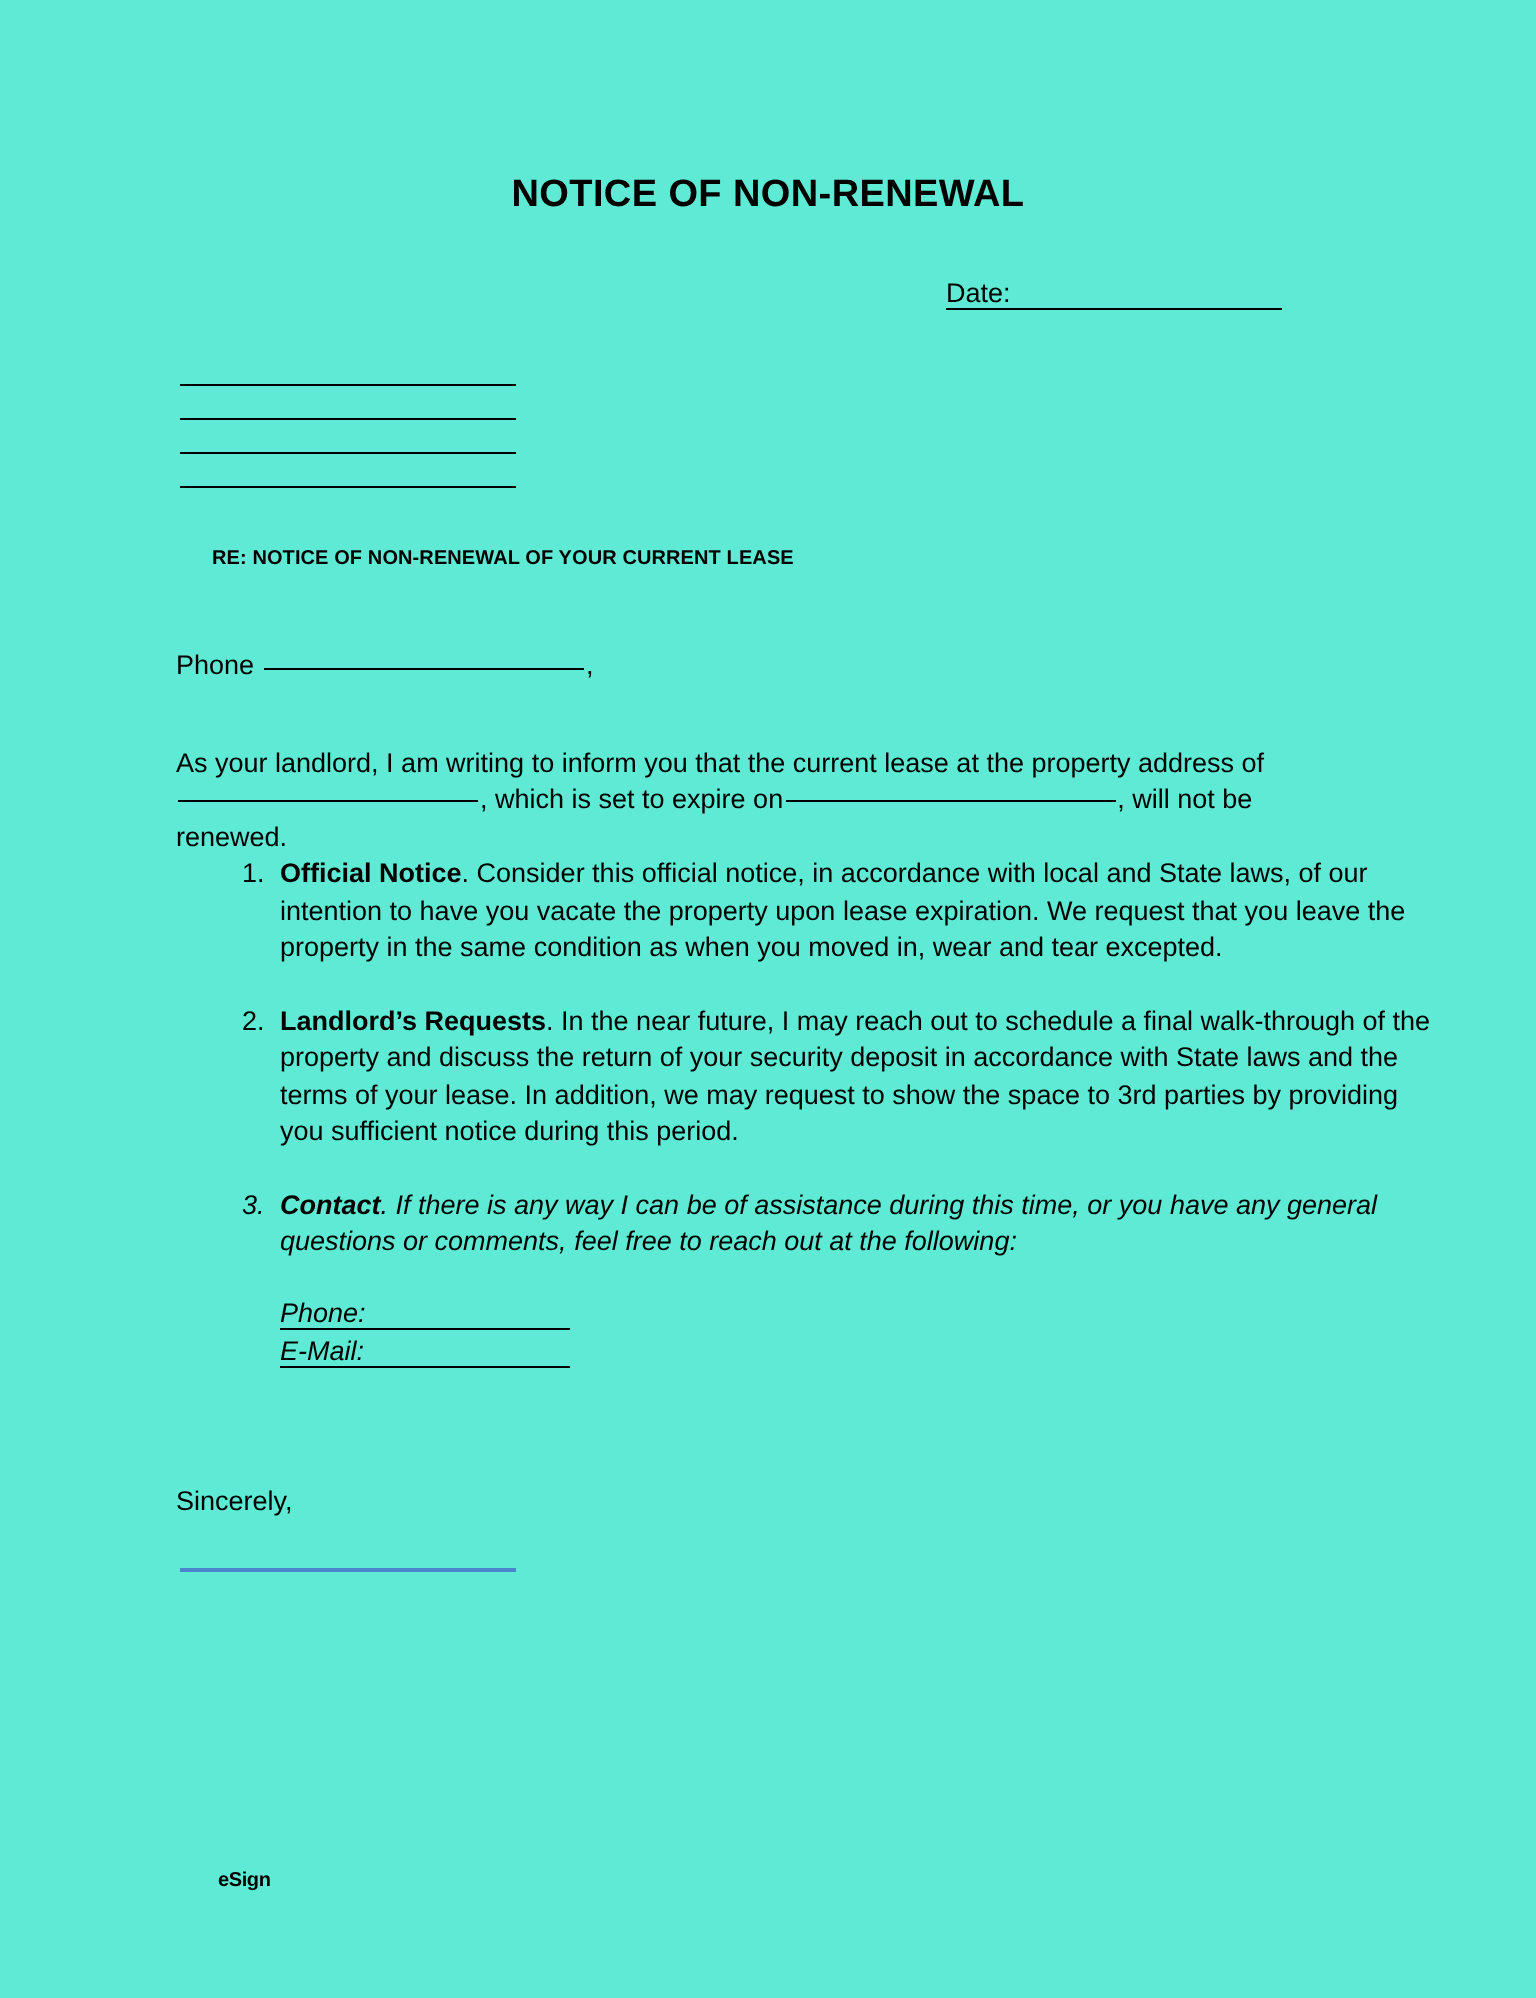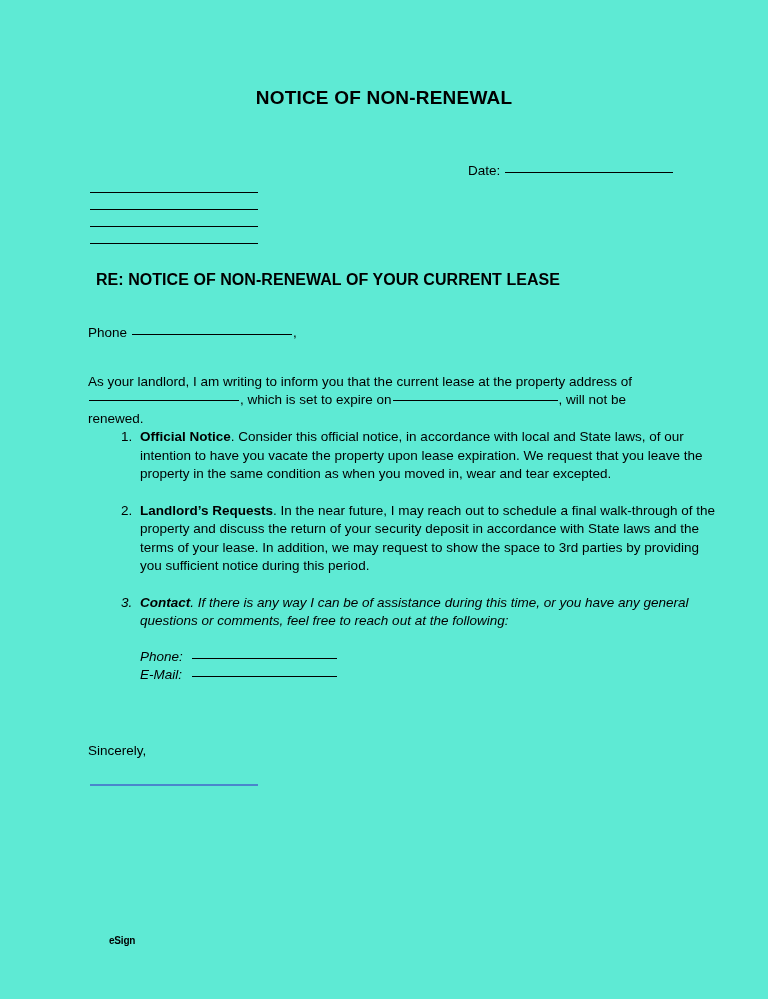--- a/index.html
+++ b/index.html
@@ -34,25 +34,26 @@
     font-size: 19px;
     font-weight: bold;
     letter-spacing: 0.2px;
     line-height: 24px;
   }
 
   
   .date-row {
     position: absolute;
     left: 468px;
-    top: 162px;
+    top: 138px;
     display: flex;
     align-items: baseline;
     font-size: 13.5px;
     line-height: 18px;
+    flex-direction: column;
   }
   .date-label { white-space: nowrap; }
   .blank-rule {
     display: inline-block;
     border-bottom: 1.6px solid #000;
     height: 0;
     position: relative;
     top: -2px;
   }
   .date-blank { width: 168px; margin-left: 5px; }
@@ -66,23 +67,23 @@
   .addr-line {
     width: 168px;
     height: 17px;
     border-bottom: 1.6px solid #000;
     box-sizing: border-box;
   }
 
   
   .re-heading {
     position: absolute;
-    left: 96px;
+    left: 106px;
     top: 271px;
-    font-size: 16px;
+    font-size: 10px;
     font-weight: bold;
     line-height: 18px;
     letter-spacing: 0.05px;
   }
 
   
   .salutation {
     position: absolute;
     left: 88px;
     top: 324px;
@@ -127,20 +128,21 @@
 
   
   .contact-fields {
     margin-top: 17px;
     font-size: 13.5px;
     line-height: 18px;
   }
   .contact-row {
     display: flex;
     align-items: baseline;
+    flex-direction: column;
   }
   .contact-label {
     display: inline-block;
     width: 52px;
     white-space: nowrap;
   }
   .contact-blank {
     display: inline-block;
     width: 145px;
     border-bottom: 1.6px solid #000;

